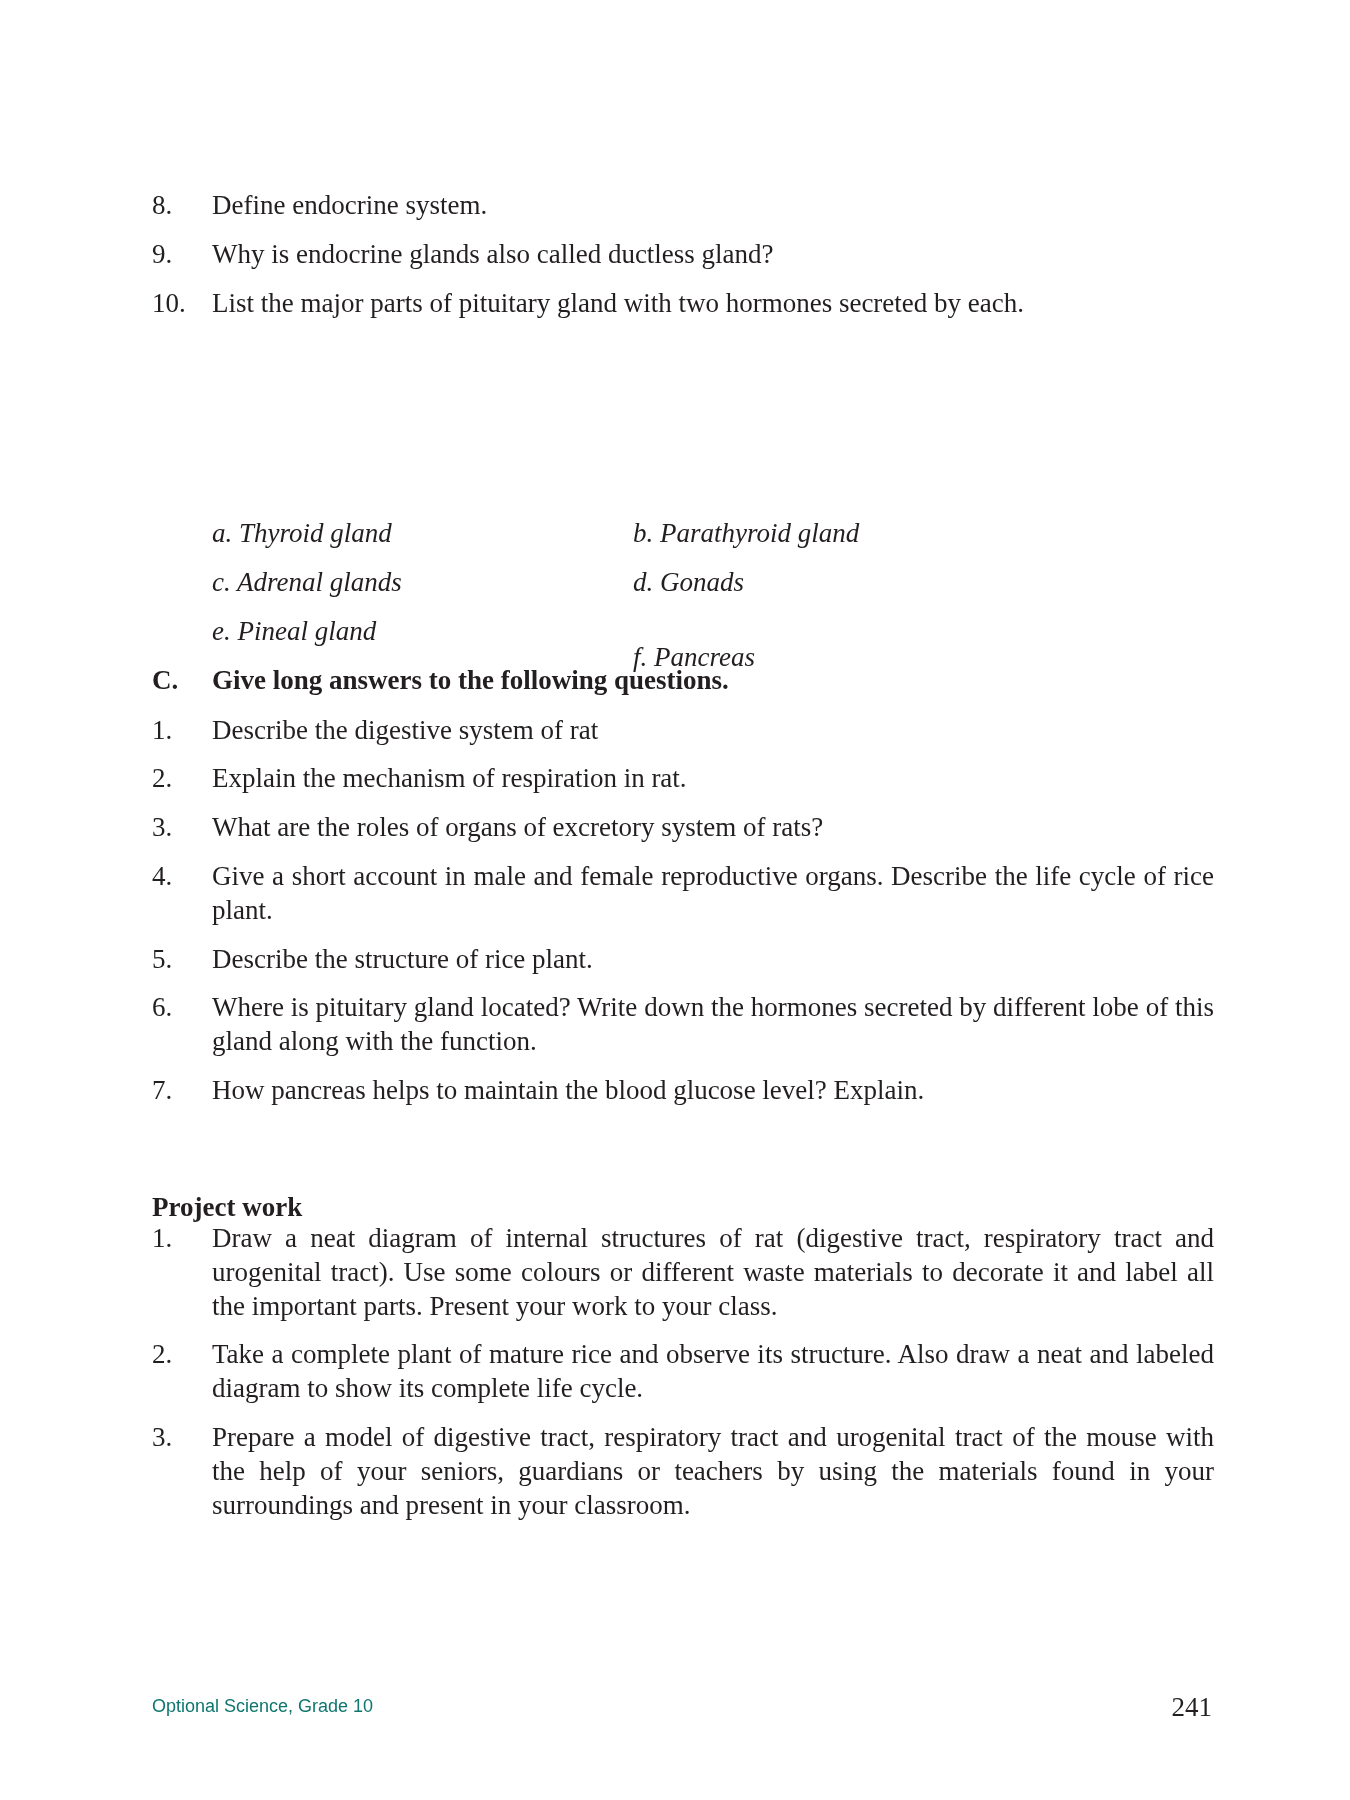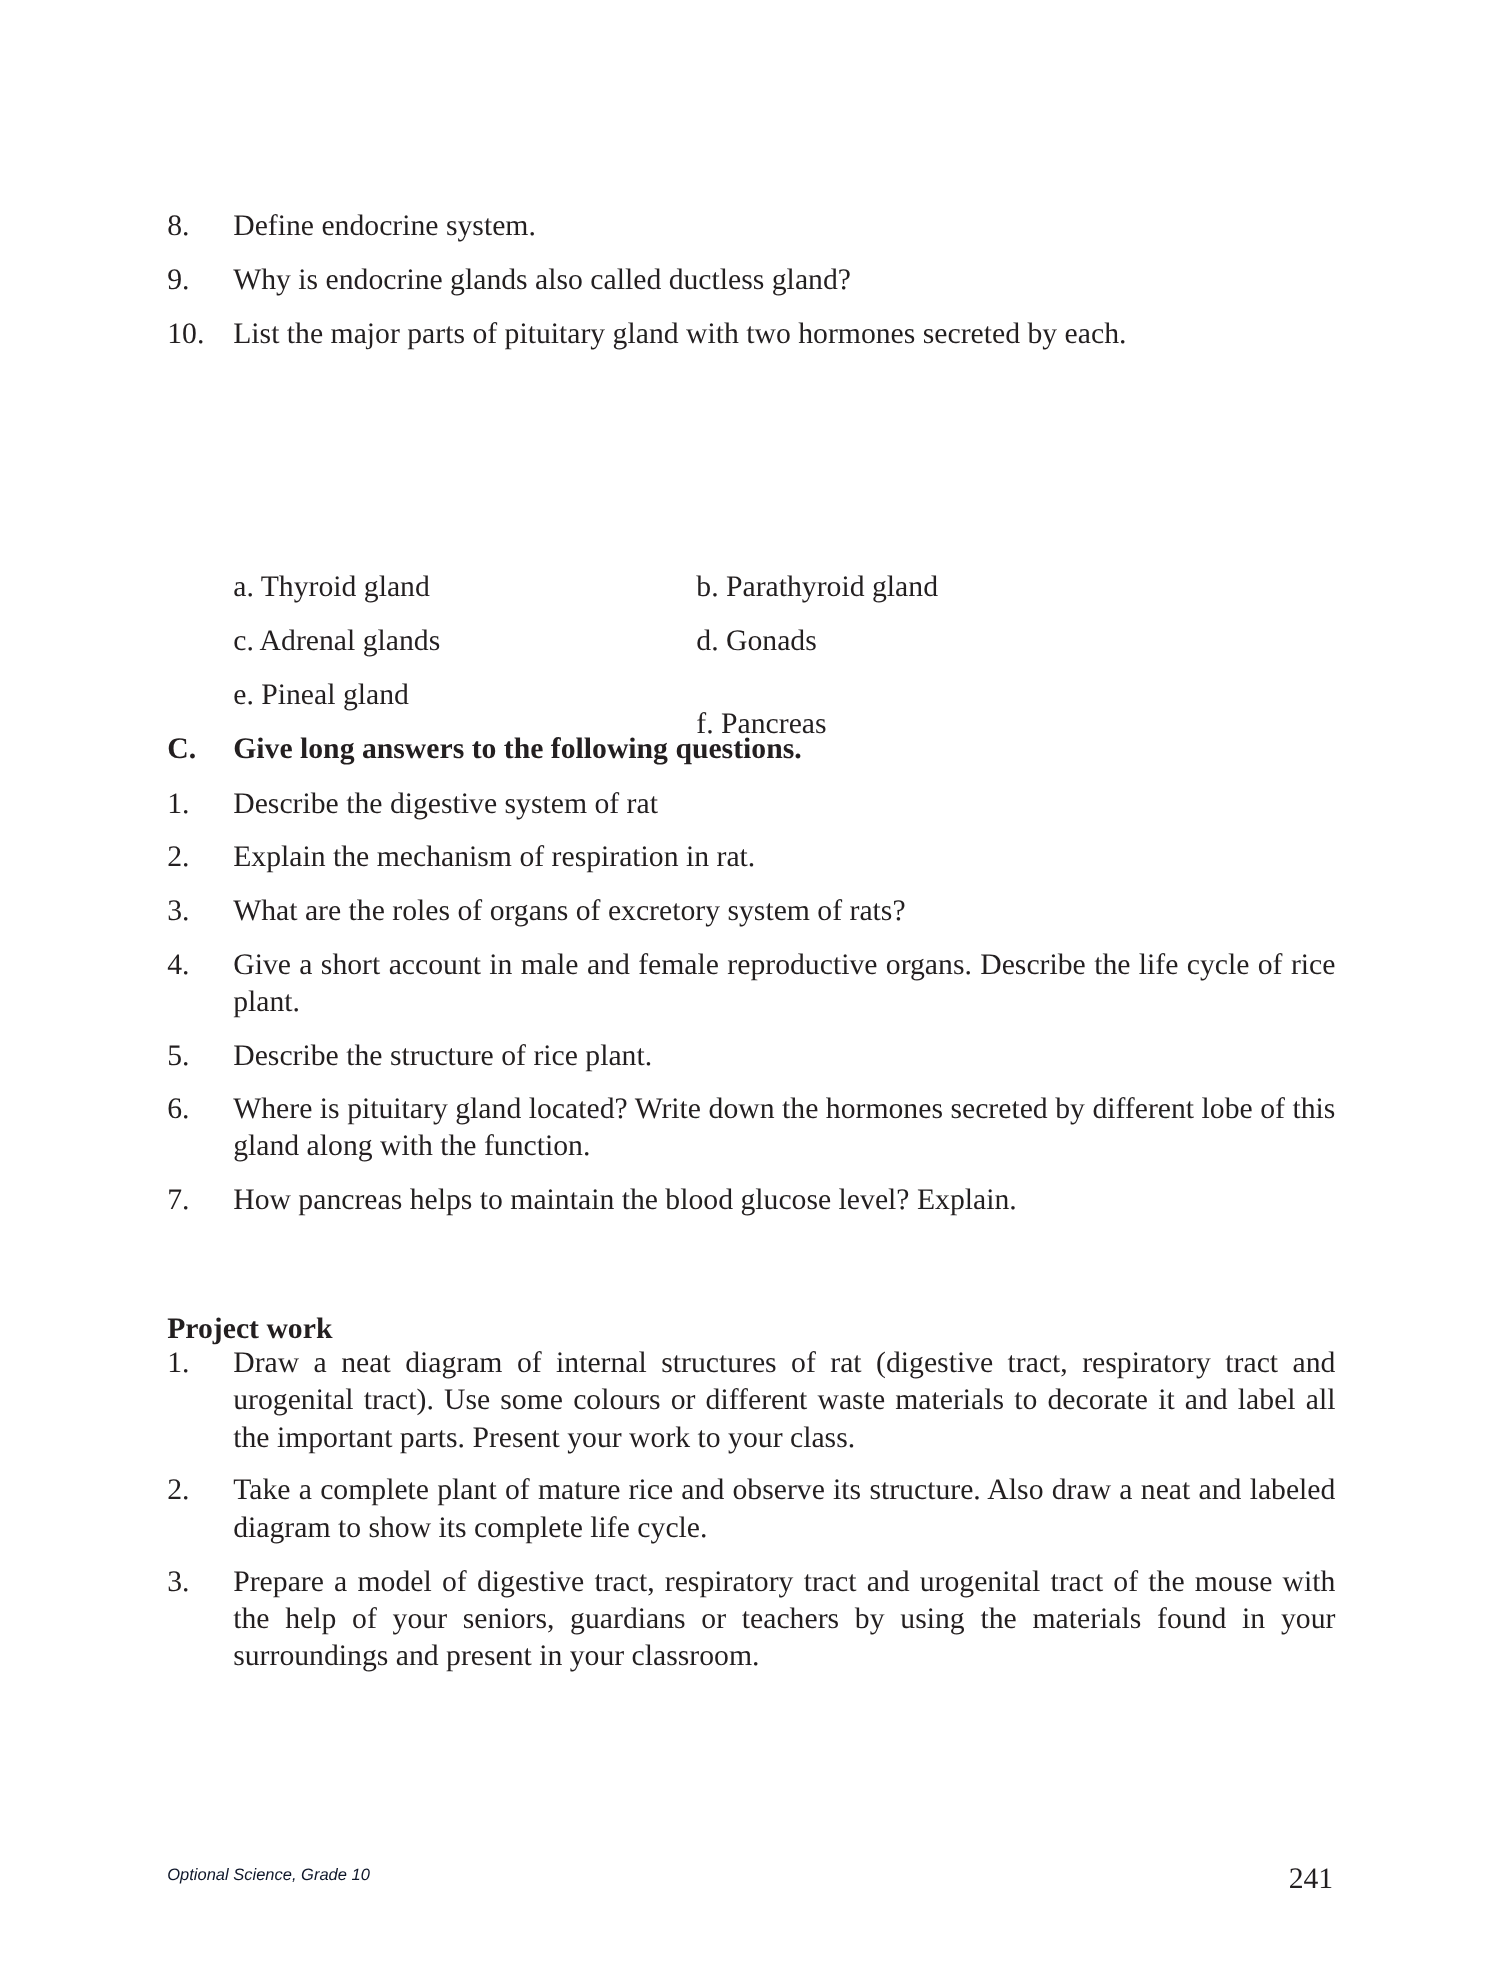--- a/index.html
+++ b/index.html
@@ -3,26 +3,26 @@
 <meta charset="utf-8">
 <style>
   html, body { margin:0; padding:0; background:#ffffff; }
   body { width:1350px; height:1800px; position:relative; overflow:hidden;
          font-family:"DejaVu Serif","Liberation Serif",serif; color:#231f20; }
   .page { position:absolute; left:0; top:0; width:1350px; height:1800px; }
   .item { position:absolute; left:152px; width:1062px; display:flex;
           font-family:"Liberation Serif","DejaVu Serif",serif; font-size:27px; line-height:34px; }
   .num { width:60px; flex:0 0 60px; }
   .txt { flex:1; text-align:justify; text-align-last:left; }
-  .sub { position:absolute; font-family:"Liberation Serif","DejaVu Serif",serif; font-size:27px; line-height:34px; }
+  .sub { position:absolute; font-family:"Liberation Serif","DejaVu Serif",serif; font-size:27px; line-height:34px;font-style:italic; }
   .bold { font-weight:bold; }
   .heading { position:absolute; left:152px; font-family:"Liberation Serif","DejaVu Serif",serif;
              font-size:27px; line-height:34px; font-weight:bold;margin-top:19px; }
   .footer-left { position:absolute; left:152px; top:1696px; font-family:"Liberation Sans","DejaVu Sans",sans-serif;
-                 font-style:italic; font-size:15px; color:#0f172a; }
+                 font-size:18px; color:#0f766e; }
   .footer-right { position:absolute; right:138px; top:1692px; font-family:"Liberation Serif","DejaVu Serif",serif;
                   font-size:27px; color:#231f20; }
 </style>
 </head>
 <body>
 
 <div class="page">
 
   <div class="item" style="top:188px">
     <span class="num">8.</span>

